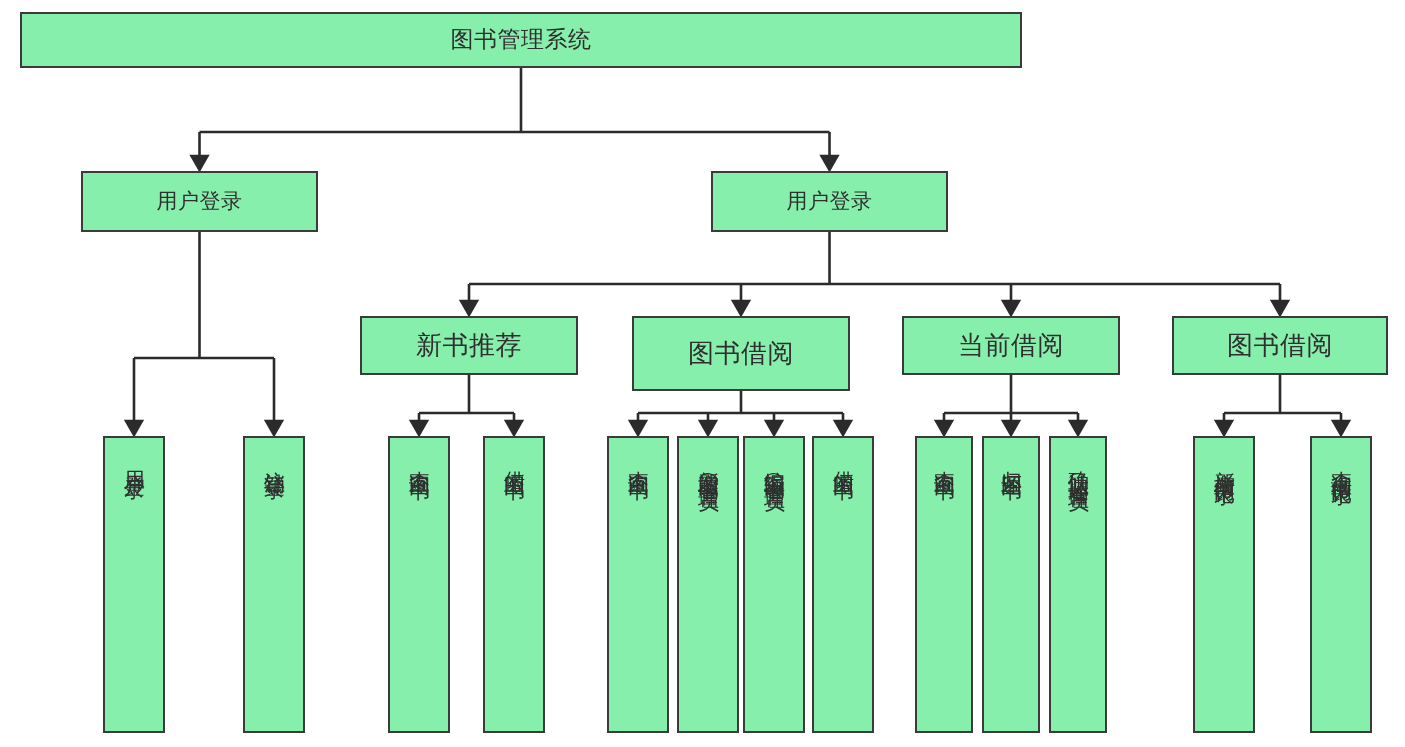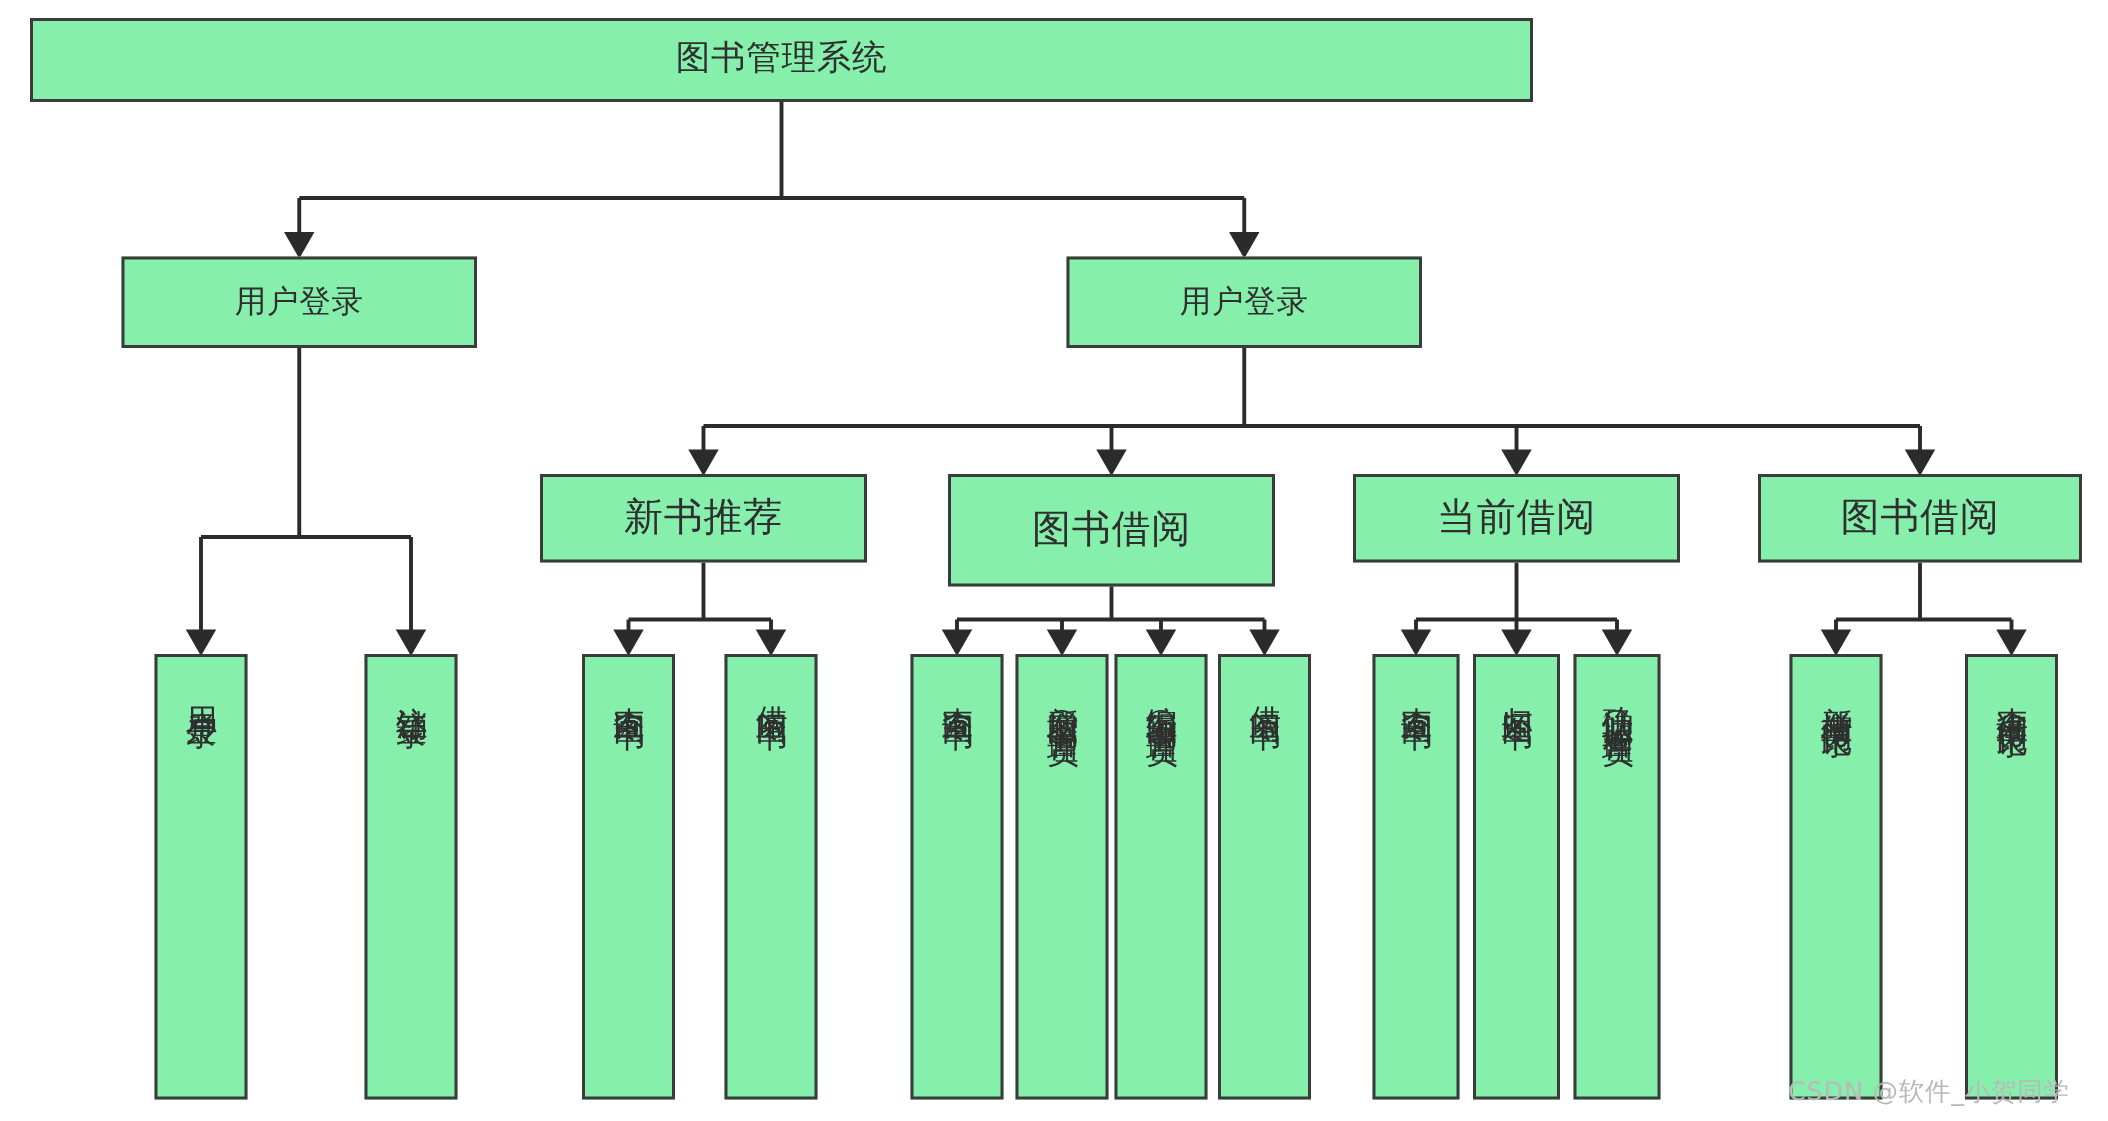--- a/index.html
+++ b/index.html
@@ -177,15 +177,14 @@
         <span class="label">确认归还（管理员）</span>
       </div>
       <div class="node vert n-leaf" style="left: 1193px; top: 436px; width: 62px; height: 297px;">
         <span class="label">新增借阅记录</span>
       </div>
       <div class="node vert n-leaf" style="left: 1310px; top: 436px; width: 62px; height: 297px;">
         <span class="label">查询借阅记录</span>
       </div>
     </div>
 
-  <div class="watermark" style="left: 1192px; top: 716px;">CSDN @软件_小贺同学</div>
 
 </div>
 
 </body></html>

